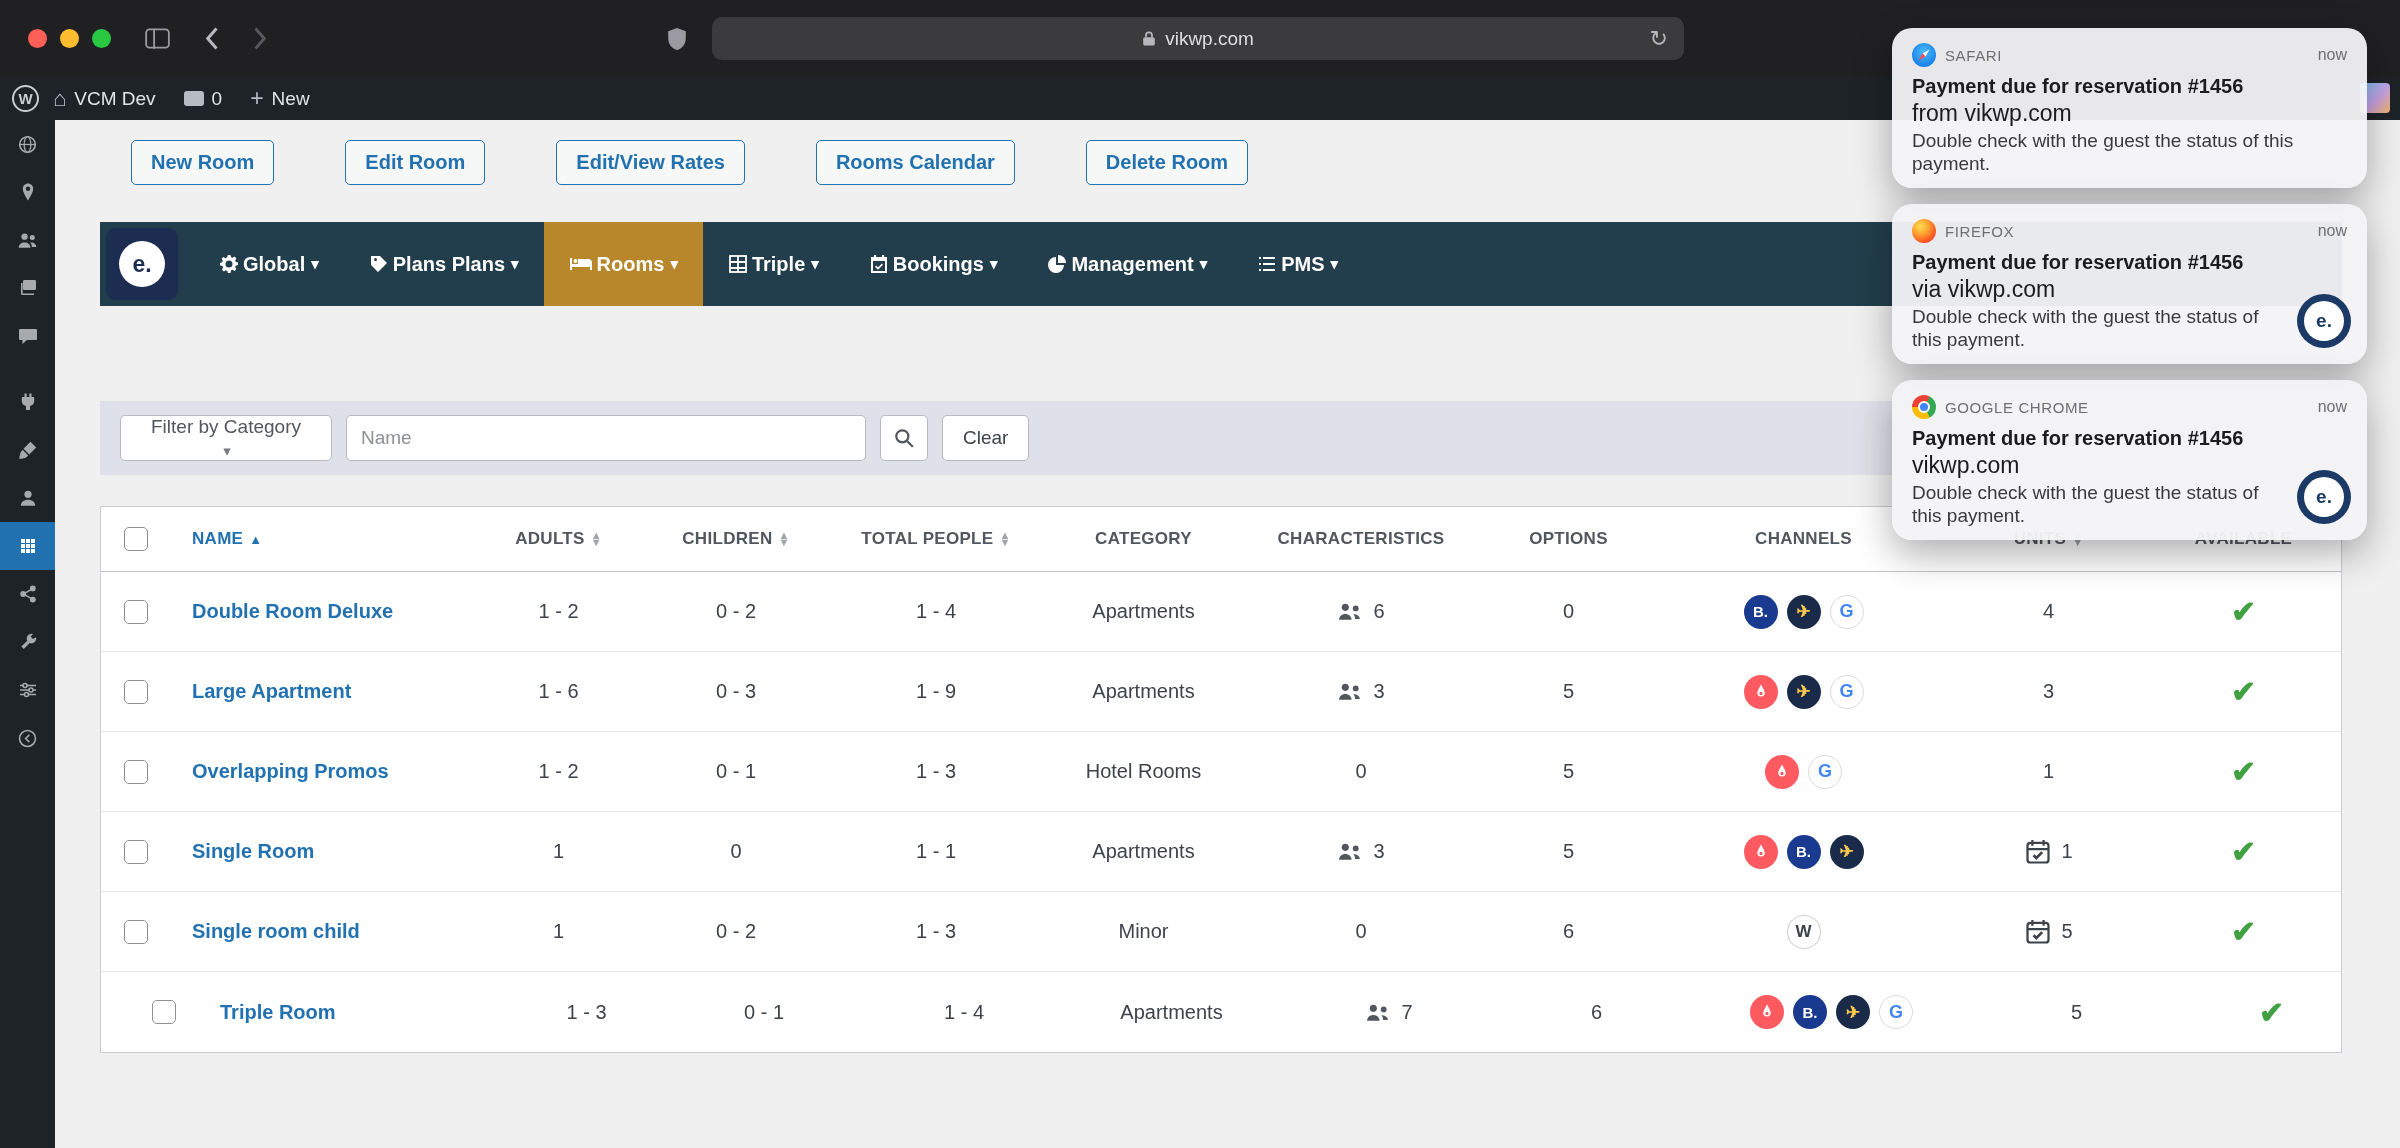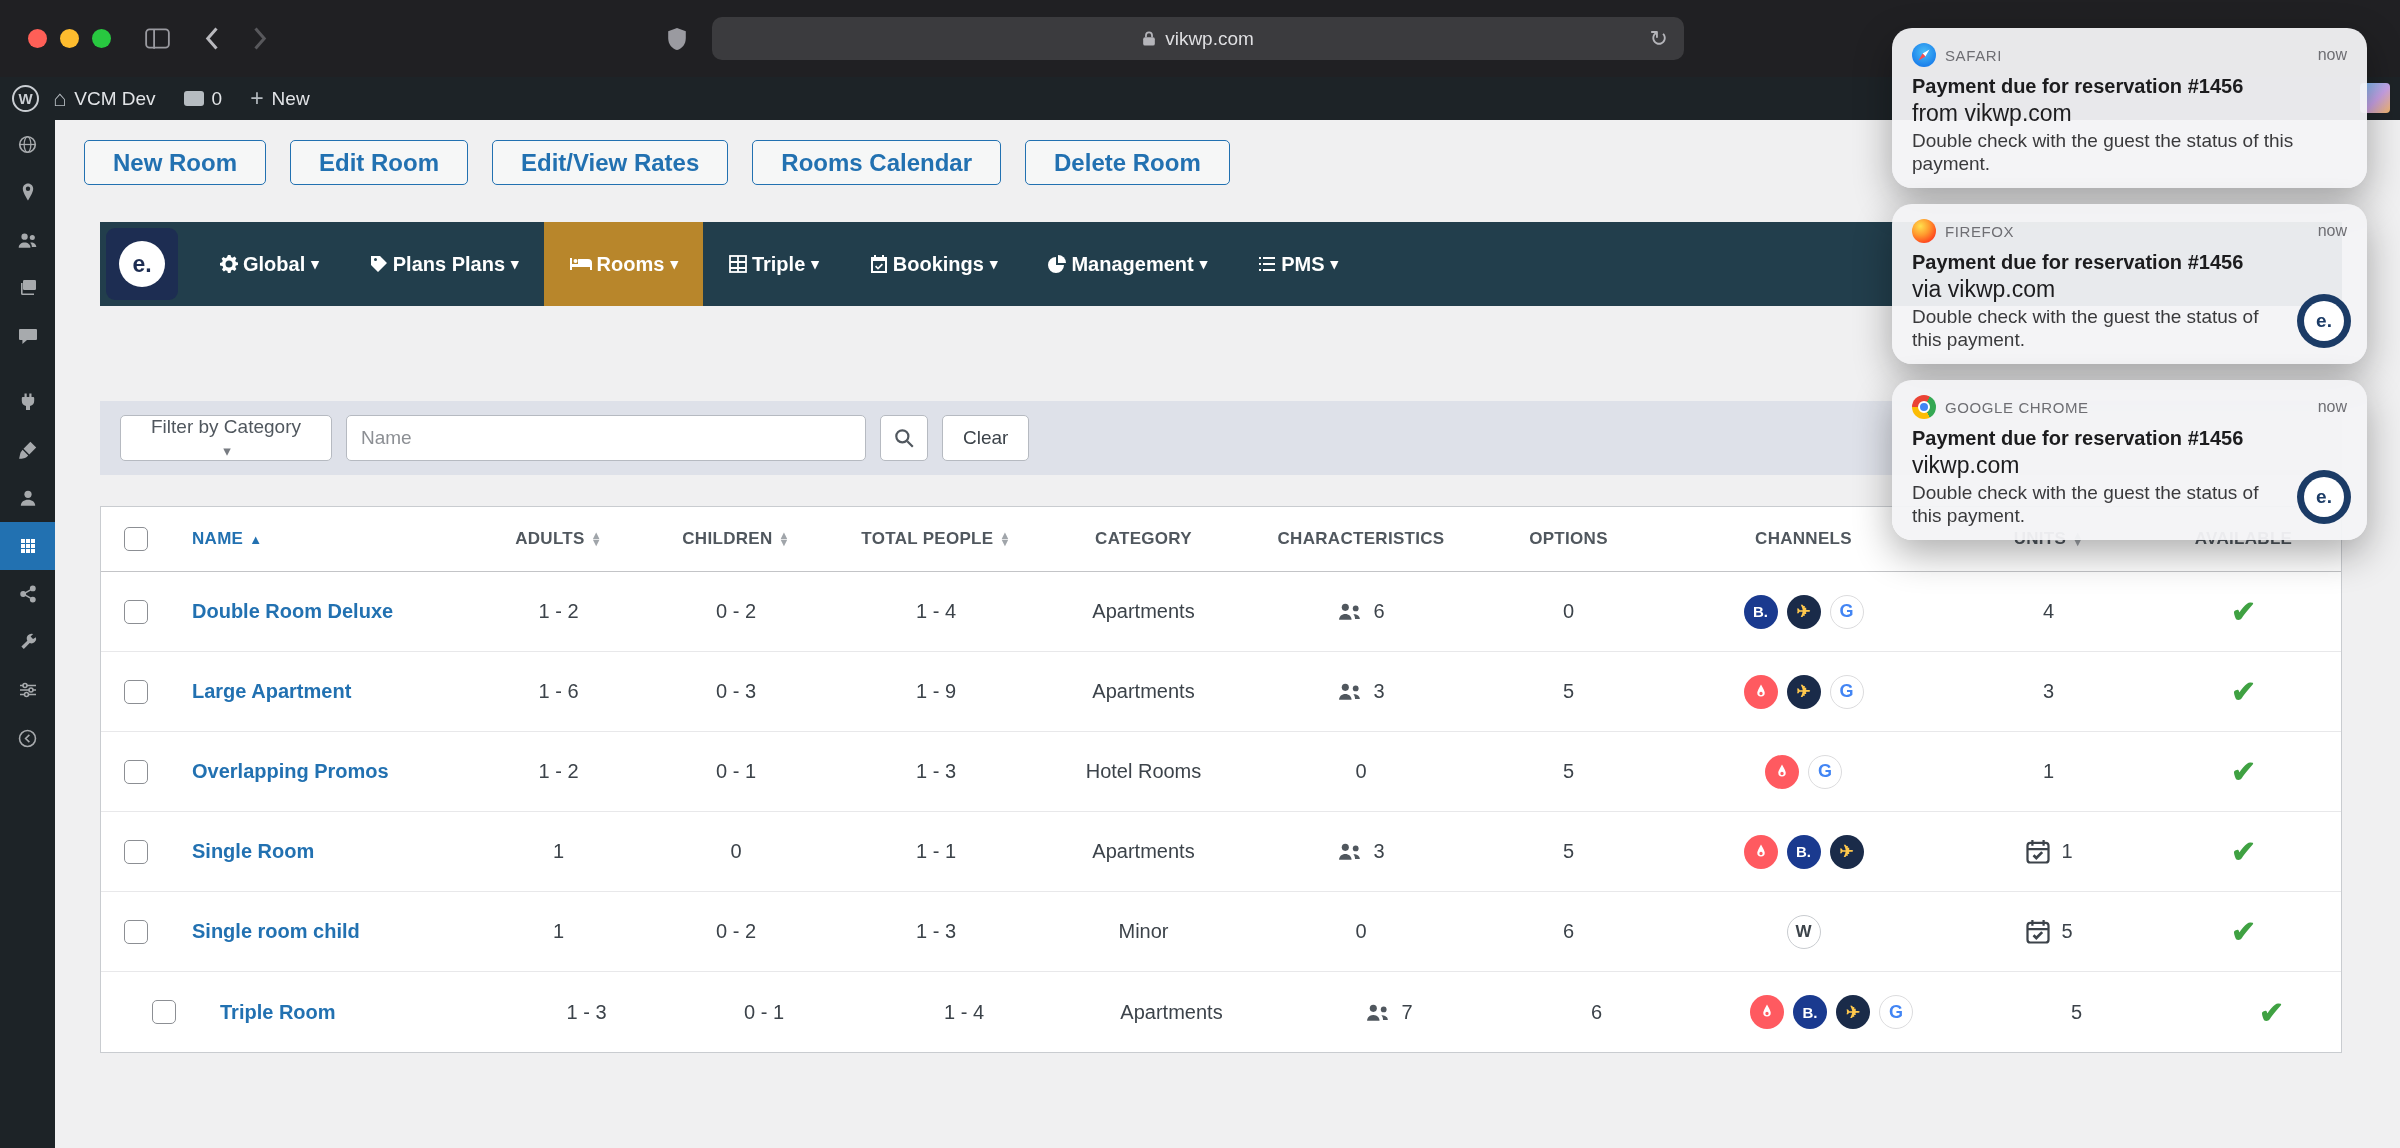--- a/index.html
+++ b/index.html
@@ -29,21 +29,21 @@
 
   
   .wp-sidebar { position:absolute; left:0; top:120px; width:55px; height:1028px; background:#1d2327; }
   .sb-item { width:55px; height:48px; display:flex; align-items:center; justify-content:center; }
   .sb-item.active { background:#2271b1; }
   .sb-gap { height:18px; }
 
   
   .heading-row { position:absolute; left:84px; top:140px; display:flex; align-items:center; gap:24px; }
   .page-title { font-size:34px; font-weight:500; color:#1d2327; letter-spacing:0.2px; }
-  .wp-btn { height:45px; padding:0 28px; background:#f6f7f7; border:1.5px solid #2271b1; border-radius:5px; color:#2271b1; font-size:24px; font-weight:600; display:flex; align-items:center; font-family:"Liberation Sans",sans-serif; cursor:pointer; }
+  .wp-btn { height:45px; padding:0 19px; background:#f6f7f7; border:1.5px solid #2271b1; border-radius:5px; color:#2271b1; font-size:20px; font-weight:600; display:flex; align-items:center; font-family:"Liberation Sans",sans-serif; cursor:pointer;margin-left:47px; }
 
   
   .vbo-nav { position:absolute; left:100px; top:222px; width:2242px; height:84px; background:#223e4c; display:flex; align-items:center; }
   .vbo-logo { width:72px; height:72px; margin:0 16px 0 6px; background:#1d2d52; border-radius:9px; display:flex; align-items:center; justify-content:center; }
   .vbo-logo .ring { width:46px; height:46px; background:#ffffff; border-radius:50%; display:flex; align-items:center; justify-content:center; color:#1d2d52; font-weight:700; font-size:23px; }
   .nav-item { height:100%; display:flex; align-items:center; gap:4px; padding:9px 25px; color:#ffffff; font-size:20px; font-weight:700; cursor:pointer; }
   .nav-item.active { background:#b8862b; }
   .caret { font-size:15px; margin-left:2px; }
 
   

